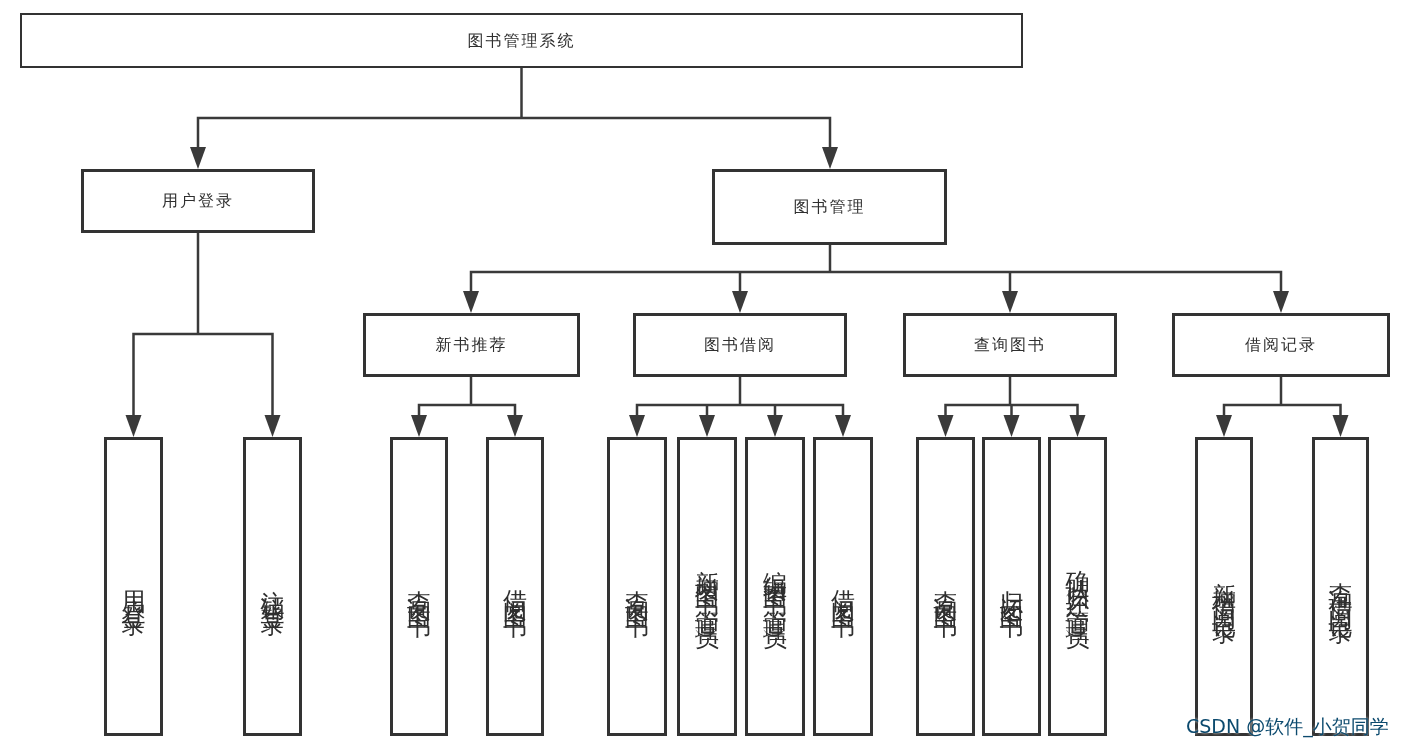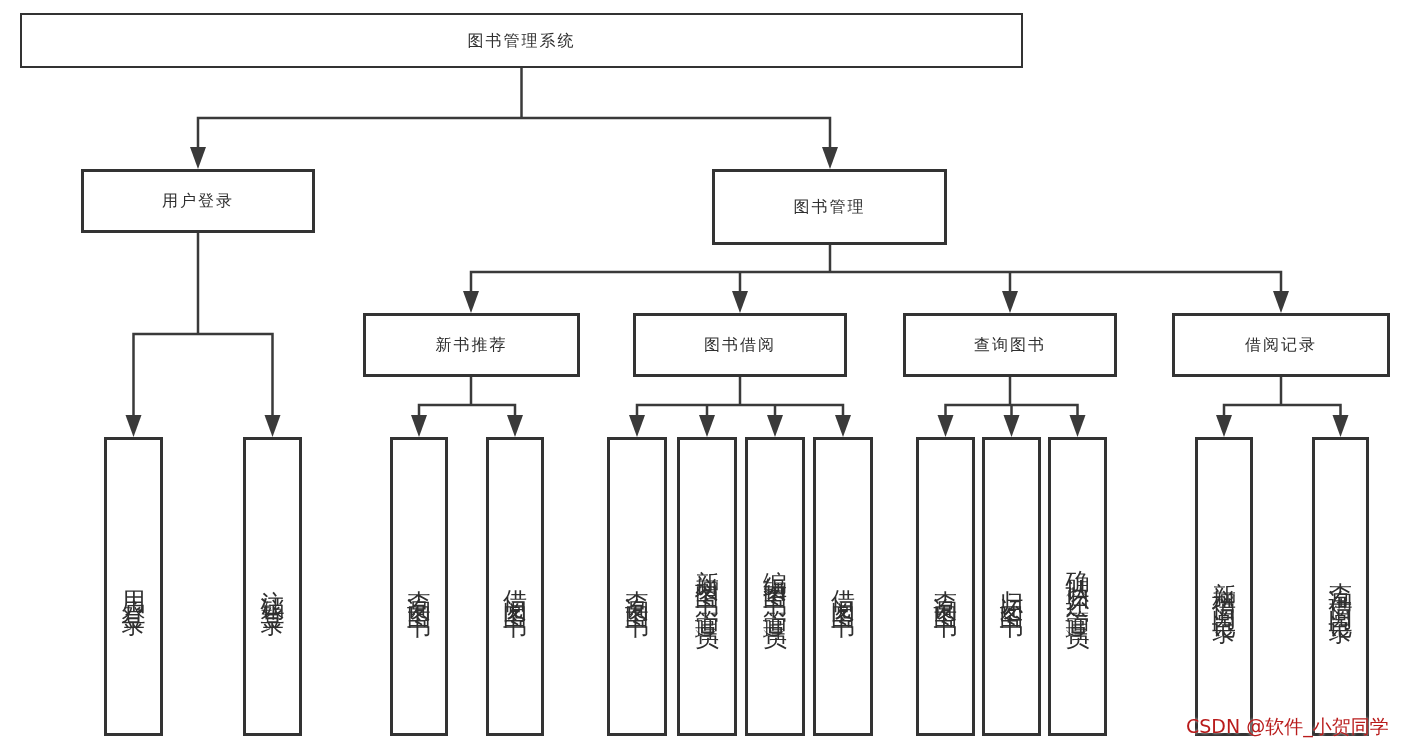--- a/index.html
+++ b/index.html
@@ -42,21 +42,21 @@
     font-size: 24px;
     letter-spacing: 8px;
     line-height: 1;
   }
   #watermark {
     position: absolute;
     left: 1186px;
     top: 714px;
     width: 214px;
     font-size: 19px;
-    color: #b91c1c;
+    color: #0c4a6e;
     white-space: nowrap;
     z-index: 3;
     text-shadow: 0 0 3px #ffffff;
   }
   path.wire {
     fill: none;
     stroke: #3a3a3a;
     stroke-width: 2.5;
   }
   polygon.arrow { fill: #3a3a3a; stroke: none; }

